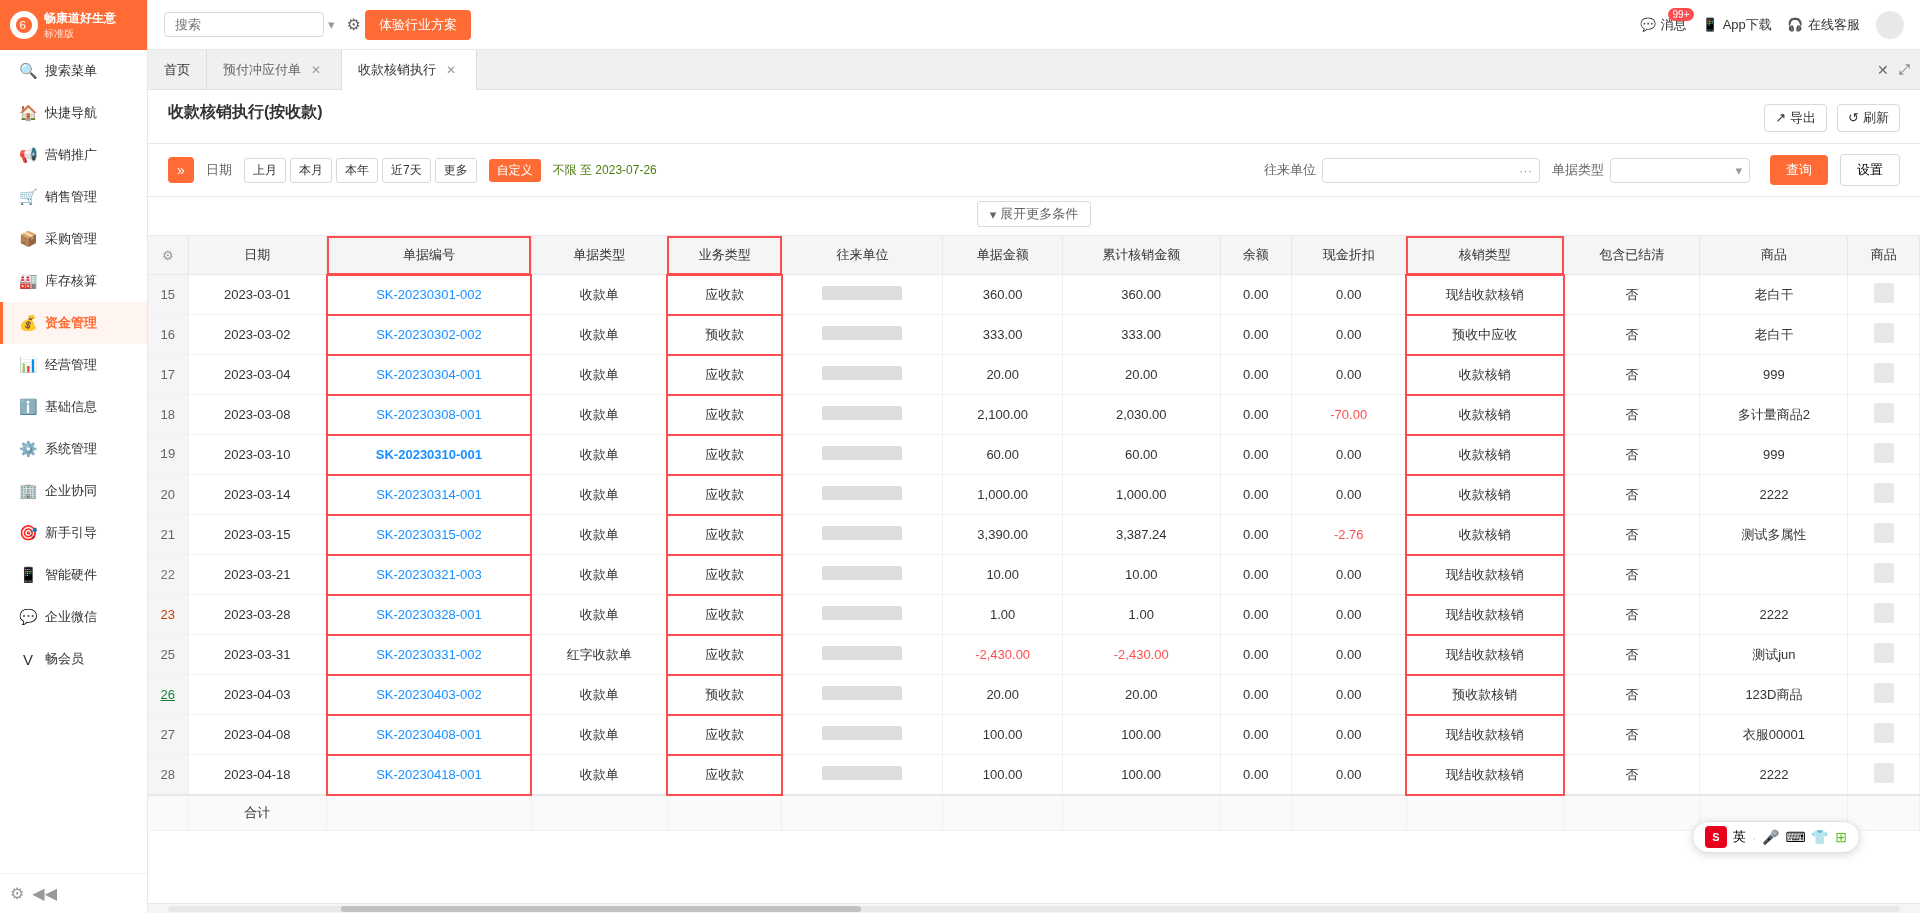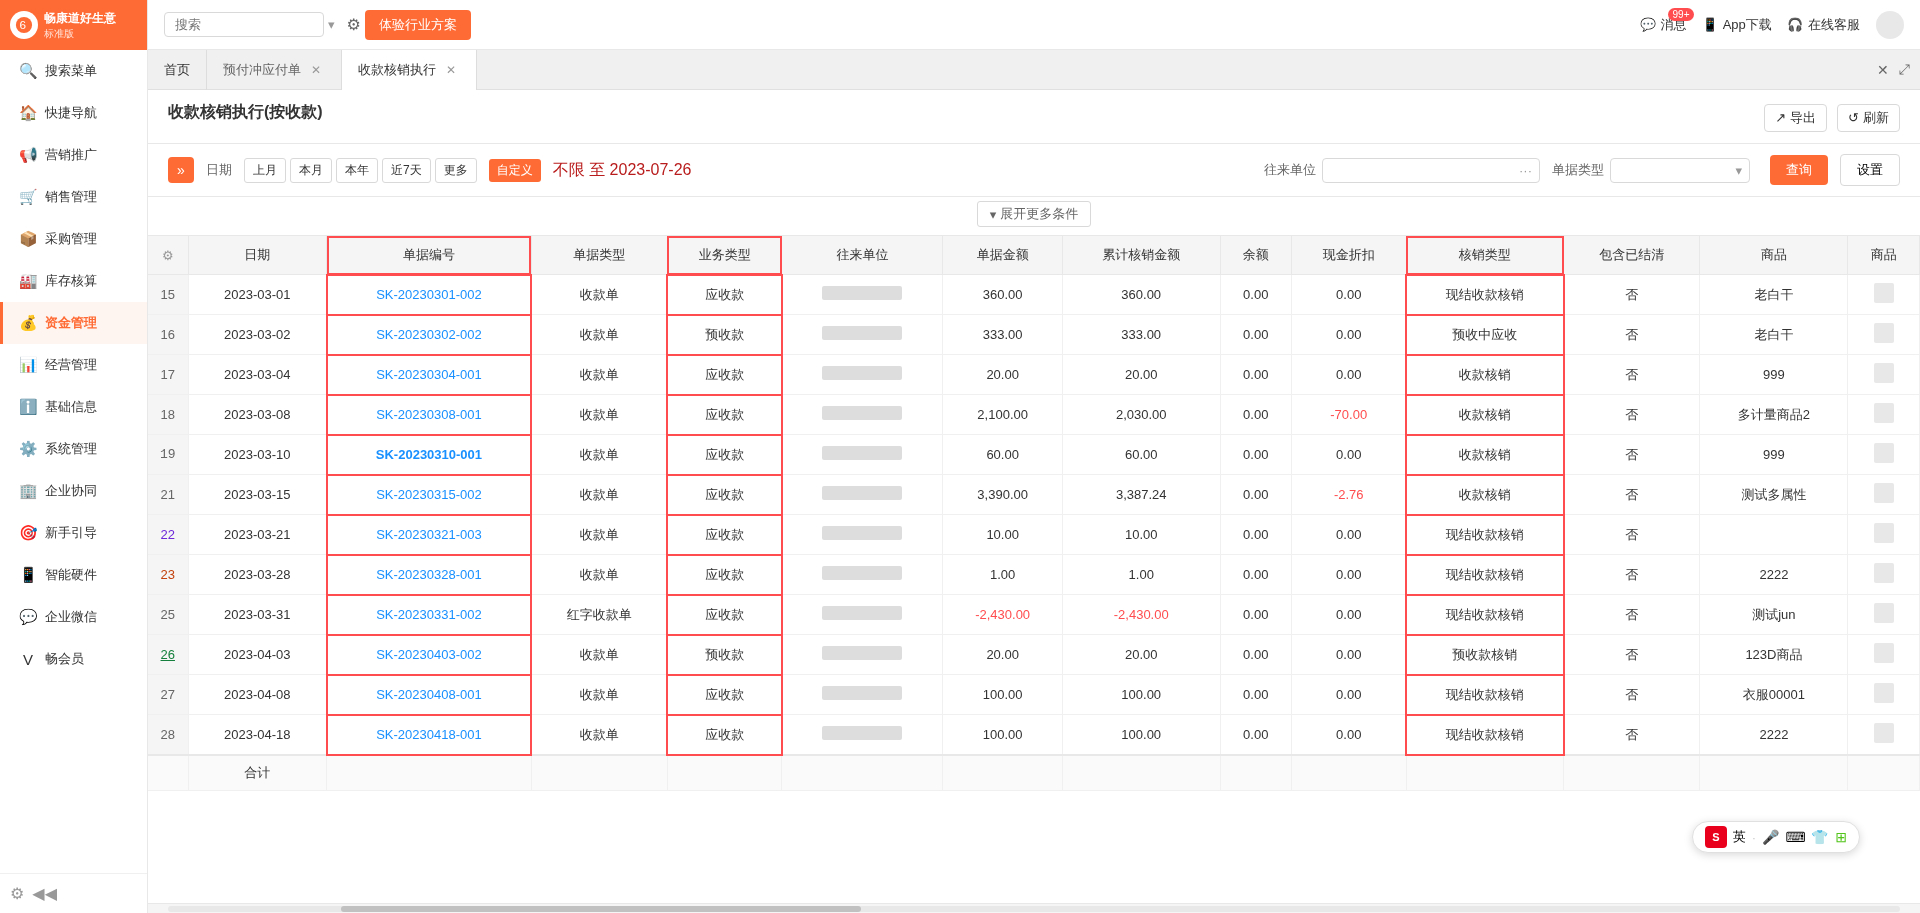--- a/index.html
+++ b/index.html
@@ -47,21 +47,21 @@
     .btn-refresh { display: flex; align-items: center; gap: 4px; border: 1px solid #d9d9d9; background: #fff; border-radius: 4px; padding: 4px 10px; cursor: pointer; color: #333; font-size: 13px; }
 
     
     .filter-bar { background: #fff; padding: 10px 20px; border-bottom: 1px solid #e8e8e8; display: flex; align-items: center; gap: 12px; flex-wrap: wrap; position: relative; }
     .filter-toggle { width: 26px; height: 26px; background: #ff6b35; border-radius: 4px; display: flex; align-items: center; justify-content: center; cursor: pointer; color: #fff; font-size: 14px; flex-shrink: 0; }
     .filter-group { display: flex; align-items: center; gap: 6px; }
     .filter-label { color: #666; font-size: 13px; white-space: nowrap; }
     .filter-date-group { display: flex; align-items: center; gap: 4px; }
     .filter-date-btn { padding: 3px 8px; border: 1px solid #d9d9d9; border-radius: 3px; cursor: pointer; font-size: 12px; color: #333; background: #fff; }
     .filter-date-custom { background: #ff6b35; color: #fff; border: none; border-radius: 3px; padding: 3px 8px; cursor: pointer; font-size: 12px; }
-    .filter-date-range { color: #b91c1c; font-size: 16px; }
+    .filter-date-range { color: #4d7c0f; font-size: 12px; }
     .filter-unit { border: 1px solid #d9d9d9; border-radius: 4px; padding: 4px 30px 4px 10px; font-size: 13px; color: #999; min-width: 160px; background: #fff; position: relative; }
     .filter-select { border: 1px solid #d9d9d9; border-radius: 4px; padding: 4px 30px 4px 10px; font-size: 13px; color: #999; min-width: 140px; background: #fff; position: relative; }
     .btn-query { background: #ff6b35; color: #fff; border: none; border-radius: 4px; padding: 6px 16px; cursor: pointer; font-size: 13px; margin-left: 8px; }
     .btn-settings { border: 1px solid #d9d9d9; background: #fff; border-radius: 4px; padding: 6px 16px; cursor: pointer; font-size: 13px; }
     .expand-row { background: #fff; padding: 4px 20px 8px; border-bottom: 1px solid #e8e8e8; display: flex; justify-content: center; }
     .expand-btn { border: 1px solid #d9d9d9; background: #fff; border-radius: 3px; padding: 3px 12px; cursor: pointer; font-size: 12px; color: #666; display: flex; align-items: center; gap: 4px; }
 
     
     .table-wrapper { flex: 1; overflow: auto; background: #fff; margin: 0; }
     table { width: 100%; border-collapse: collapse; font-size: 13px; }
@@ -371,37 +371,53 @@
               <td>60.00</td>
               <td>60.00</td>
               <td>0.00</td>
               <td>0.00</td>
               <td style="outline: rgb(255, 77, 79) solid 2px; outline-offset: -1px;">收款核销</td>
               <td>否</td>
               <td>999</td>
               <td><span style="display: inline-block; width: 20px; height: 20px; background: rgb(232, 232, 232); border-radius: 2px;"></span></td>
             </tr>
             <tr>
+              <td style="background: rgb(245, 245, 245); color: rgb(102, 102, 102);">20</td>
+              <td>2023-03-14</td>
+              <td style="outline: rgb(255, 77, 79) solid 2px; outline-offset: -1px;"><a class="link-text">SK-20230314-001</a></td>
+              <td>收款单</td>
+              <td style="outline: rgb(255, 77, 79) solid 2px; outline-offset: -1px;">应收款</td>
+              <td><span style="display: inline-block; width: 80px; height: 14px; background: rgb(221, 221, 221); border-radius: 2px;"></span></td>
+              <td>1,000.00</td>
+              <td>1,000.00</td>
+              <td>0.00</td>
+              <td>0.00</td>
+              <td style="outline: rgb(255, 77, 79) solid 2px; outline-offset: -1px;">收款核销</td>
+              <td>否</td>
+              <td>2222</td>
+              <td><span style="display: inline-block; width: 20px; height: 20px; background: rgb(232, 232, 232); border-radius: 2px;"></span></td>
+            </tr>
+            <tr>
               <td style="background: rgb(245, 245, 245); color: rgb(102, 102, 102);">21</td>
               <td>2023-03-15</td>
               <td style="outline: rgb(255, 77, 79) solid 2px; outline-offset: -1px;"><a class="link-text">SK-20230315-002</a></td>
               <td>收款单</td>
               <td style="outline: rgb(255, 77, 79) solid 2px; outline-offset: -1px;">应收款</td>
               <td><span style="display: inline-block; width: 80px; height: 14px; background: rgb(221, 221, 221); border-radius: 2px;"></span></td>
               <td>3,390.00</td>
               <td>3,387.24</td>
               <td>0.00</td>
               <td class="text-red">-2.76</td>
               <td style="outline: rgb(255, 77, 79) solid 2px; outline-offset: -1px;">收款核销</td>
               <td>否</td>
               <td>测试多属性</td>
               <td><span style="display: inline-block; width: 20px; height: 20px; background: rgb(232, 232, 232); border-radius: 2px;"></span></td>
             </tr>
             <tr>
-              <td style="background: rgb(245, 245, 245); color: #6d28d9;">22</td>
+              <td style="background: rgb(245, 245, 245); color: #737373;">22</td>
               <td>2023-03-21</td>
               <td style="outline: rgb(255, 77, 79) solid 2px; outline-offset: -1px;"><a class="link-text">SK-20230321-003</a></td>
               <td>收款单</td>
               <td style="outline: rgb(255, 77, 79) solid 2px; outline-offset: -1px;">应收款</td>
               <td><span style="display: inline-block; width: 80px; height: 14px; background: rgb(221, 221, 221); border-radius: 2px;"></span></td>
               <td>10.00</td>
               <td>10.00</td>
               <td>0.00</td>
               <td>0.00</td>
               <td style="outline: rgb(255, 77, 79) solid 2px; outline-offset: -1px;">现结收款核销</td>

